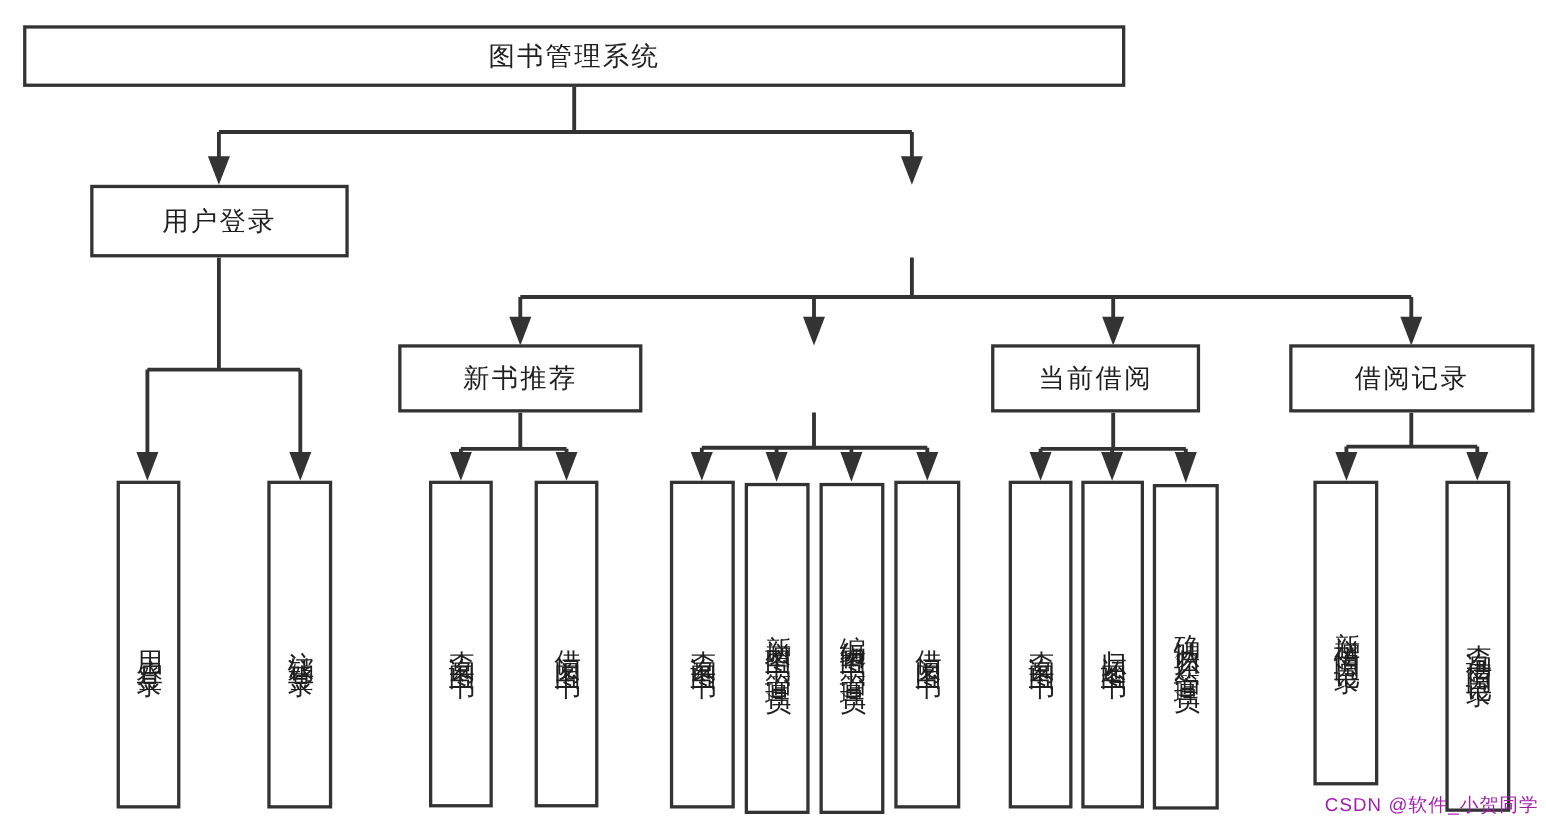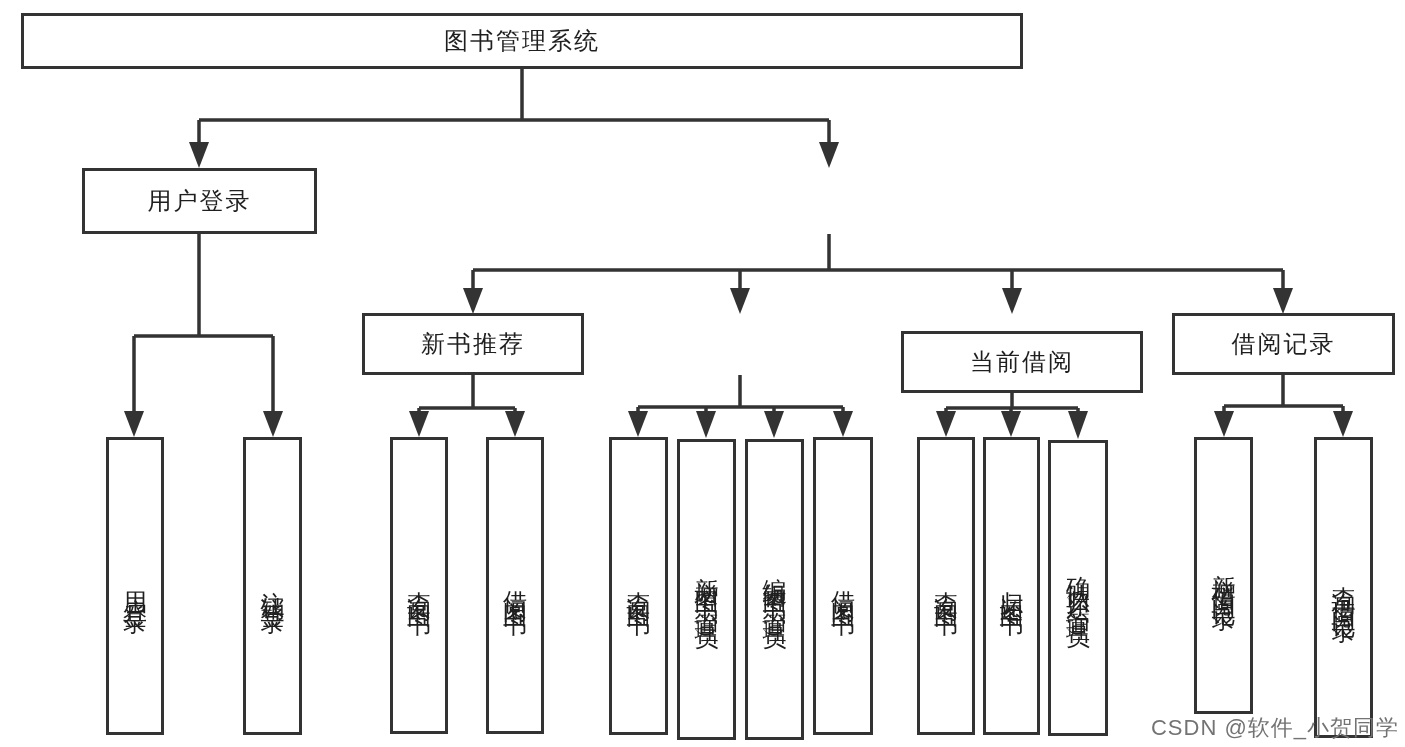--- a/index.html
+++ b/index.html
@@ -43,23 +43,23 @@
     font-size: 24px;
     letter-spacing: 7px;
     line-height: 1;
     white-space: nowrap;
   }
   .watermark {
     position: absolute;
     right: 6px;
     bottom: 4px;
     z-index: 3;
-    font-size: 22px;
+    font-size: 17px;
     letter-spacing: 1px;
-    color: #737373;
+    color: #a21caf;
     white-space: nowrap;
   }
 </style>
 </head>
 <body>
 
 <div class="stage">
 
   <svg class="wires" width="1405" height="747" viewBox="0 0 1405 747">
     <g fill="none" stroke-width="3.5" stroke="#333333">
@@ -94,32 +94,32 @@
       <polygon points="764,411 784,411 774,438"></polygon>
       <polygon points="833,411 853,411 843,437"></polygon>
       <polygon points="936,411 956,411 946,437"></polygon>
       <polygon points="1001,411 1021,411 1011,437"></polygon>
       <polygon points="1068,411 1088,411 1078,439"></polygon>
       <polygon points="1214,411 1234,411 1224,437"></polygon>
       <polygon points="1333,411 1353,411 1343,437"></polygon>
     </g>
   </svg>
 
-  <div class="box hbox" style="left:21px; top:13px; width:1002px; height:56px;">
+  <div class="box hbox" style="left:21px; top:23px; width:1002px; height:56px;">
     <span>图书管理系统</span>
   </div>
 
   <div class="box hbox" style="left:82px; top:168px; width:235px; height:66px;">
     <span>用户登录</span>
   </div>
 
   <div class="box hbox" style="left:362px; top:313px; width:222px; height:62px;">
     <span>新书推荐</span>
   </div>
-  <div class="box hbox" style="left:901px; top:331px; width:242px; height:62px;">
+  <div class="box hbox" style="left:901px; top:313px; width:190px; height:62px;">
     <span>当前借阅</span>
   </div>
   <div class="box hbox" style="left:1172px; top:313px; width:223px; height:62px;">
     <span>借阅记录</span>
   </div>
 
   <div class="box vbox" style="left:106px; top:437px; width:58px; height:298px;">
     <span>用户登录</span>
   </div>
   <div class="box vbox" style="left:243px; top:437px; width:59px; height:298px;">

